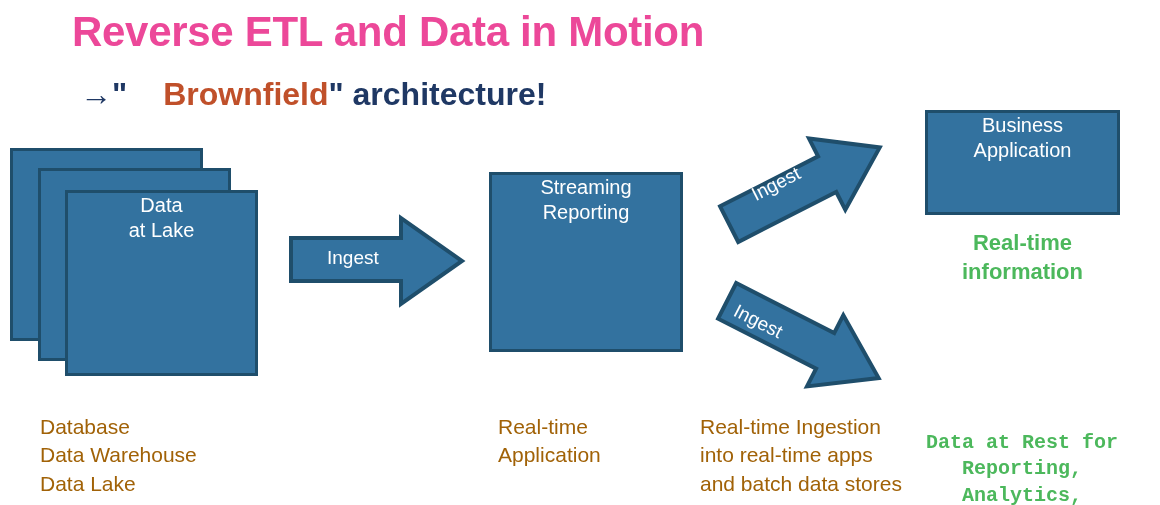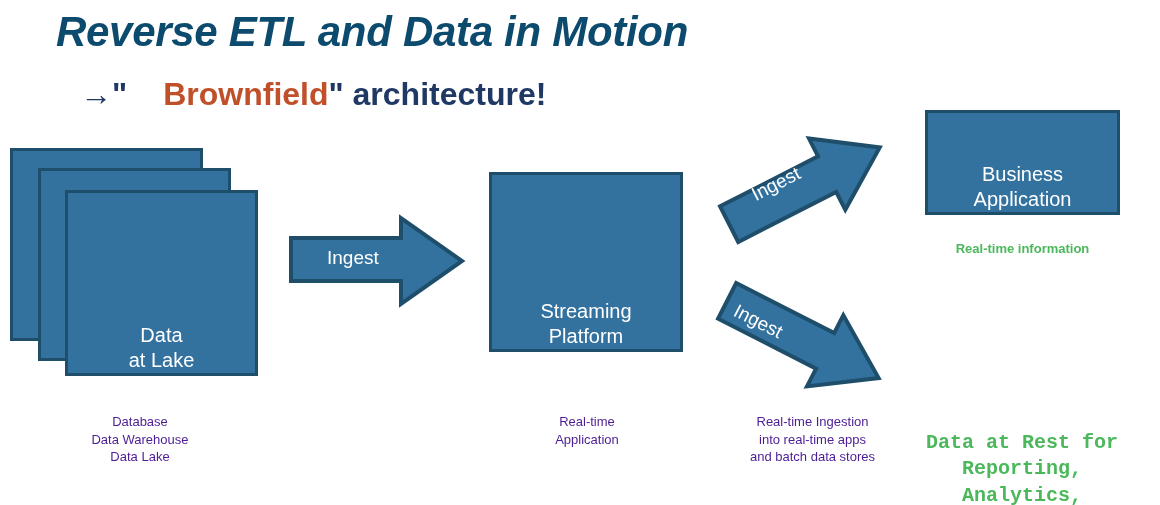--- a/index.html
+++ b/index.html
@@ -14,49 +14,48 @@
     position: relative;
     width: 1160px;
     height: 505px;
     background: #ffffff;
     overflow: hidden;
   }
 
   
   #title {
     position: absolute;
-    left: 56px;
+    left: 72px;
     top: 8px;
     font-size: 42px;
     font-weight: bold;
     letter-spacing: -0.3px;
-    color: #0c4a6e;
+    color: #ec4899;
     white-space: nowrap;
-    font-style: italic;
   }
   #subtitle {
     position: absolute;
     left: 80px;
     top: 76px;
     font-size: 32px;
     font-weight: bold;
     color: #1F3864;
     white-space: nowrap;
   }
   #subtitle .arrow-glyph { font-weight: normal; }
   #subtitle .hl { color: #C0502A; margin-left: 36px; }
 
   
   .box {
     position: absolute;
     box-sizing: border-box;
     background: #33729F;
     border: 3px solid #1F4E6B;
     display: flex;
-    align-items: flex-end;
+    align-items: flex-start;
     justify-content: center;
     color: #ffffff;
     text-align: center;
     line-height: 1.25;
   }
   .box .box-label { pointer-events: none; white-space: pre-line; }
 
   #stack-back   { left: 10px;  top: 148px; width: 193px; height: 193px; }
   #stack-mid    { left: 38px;  top: 168px; width: 193px; height: 193px; }
   #stack-front  { left: 65px;  top: 190px; width: 193px; height: 186px; font-size: 20px; }
@@ -89,41 +88,41 @@
   #arrow-down { left: 710px; top: 278px; width: 185px; height: 122px; }
   #arrow-down .arrow-label {
     left: 30px; top: 22px;
     transform: rotate(27deg);
     transform-origin: left top;
   }
 
   
   .caption {
     position: absolute;
-    text-align: center;
-    font-size: 13px;
+    text-align: left;
+    font-size: 21px;
     line-height: 1.35;
-    color: #4c1d95;
+    color: #a16207;
     white-space: pre-line;
   }
   #caption-data-at-rest   { left:  40px; top: 413px; width: 200px; }
   #caption-reverse-etl    { left: 265px; top: 413px; width: 215px; }
   #caption-realtime-proc  { left: 498px; top: 413px; width: 178px; }
   #caption-realtime-ing   { left: 700px; top: 413px; width: 225px; }
 
   .caption-green {
     position: absolute;
     text-align: center;
     color: #4CB85C;
     font-weight: bold;
     line-height: 1.32;
     white-space: pre-line;
   }
   #caption-realtime-info {
-    left: 915px; top: 240px; width: 215px; font-size: 13px;
+    left: 915px; top: 228px; width: 215px; font-size: 22px;
   }
   #caption-data-at-rest-for {
     left: 912px; top: 430px; width: 220px; font-size: 20px; font-family: Liberation Mono, monospace;
   }
 </style>
 </head>
 <body>
 
 <div id="slide">
 
@@ -142,21 +141,21 @@
 
   <div class="arrow-wrap" id="arrow-h">
     <svg width="175" height="94" viewBox="0 0 175 94">
       <polygon points="2,24 112,24 112,4 173,47 112,90 112,67 2,67" fill="#33729F" stroke="#1F4E6B" stroke-width="4" stroke-linejoin="miter"></polygon>
     </svg>
     <span class="arrow-label">Ingest</span>
   </div>
 
   <div class="box" id="streaming-platform">
     <span class="box-label">Streaming
-Platform</span>
+Reporting</span>
   </div>
 
   <div class="arrow-wrap" id="arrow-up">
     <svg width="180" height="125" viewBox="0 0 180 125">
       <g transform="rotate(-27 90 62)">
         <polygon points="6,42 116,42 116,22 175,62 116,102 116,82 6,82" fill="#33729F" stroke="#1F4E6B" stroke-width="4" stroke-linejoin="miter"></polygon>
       </g>
     </svg>
     <span class="arrow-label">Ingest</span>
   </div>

